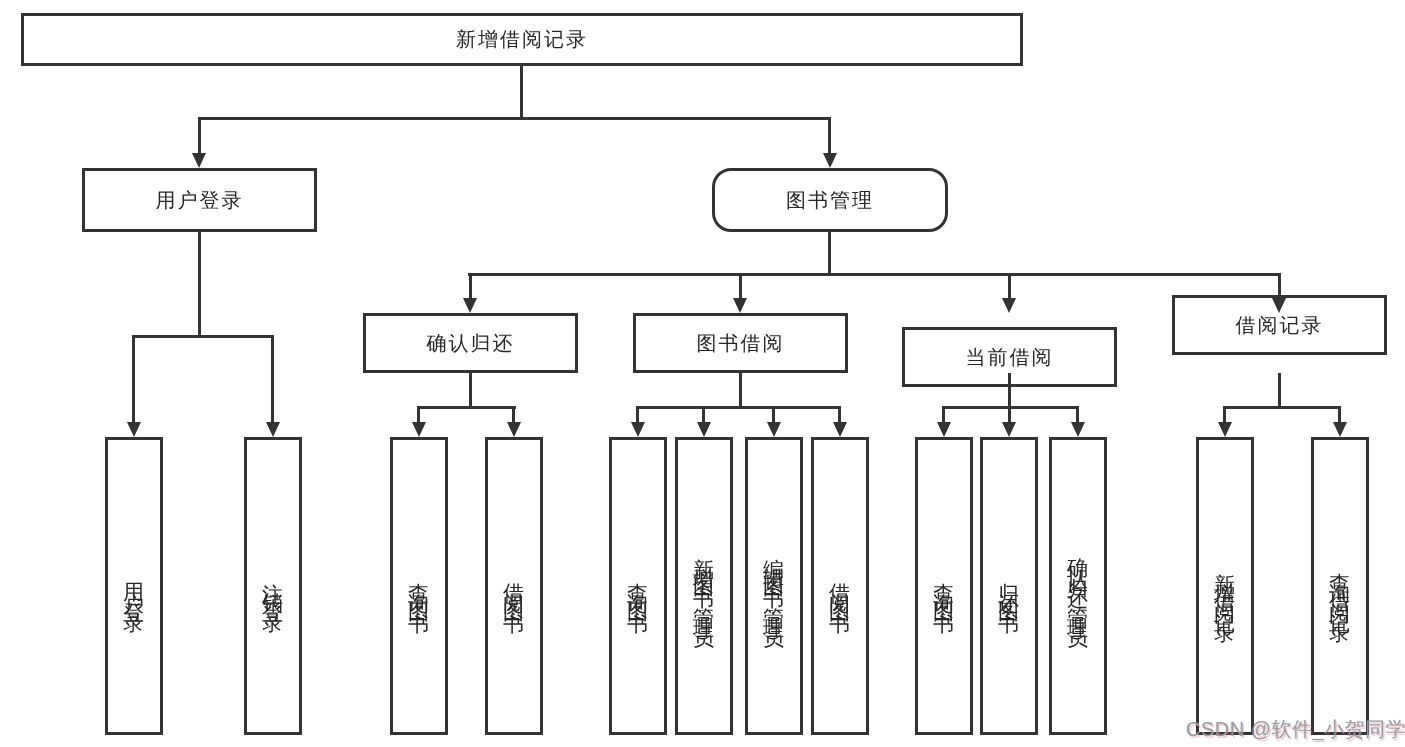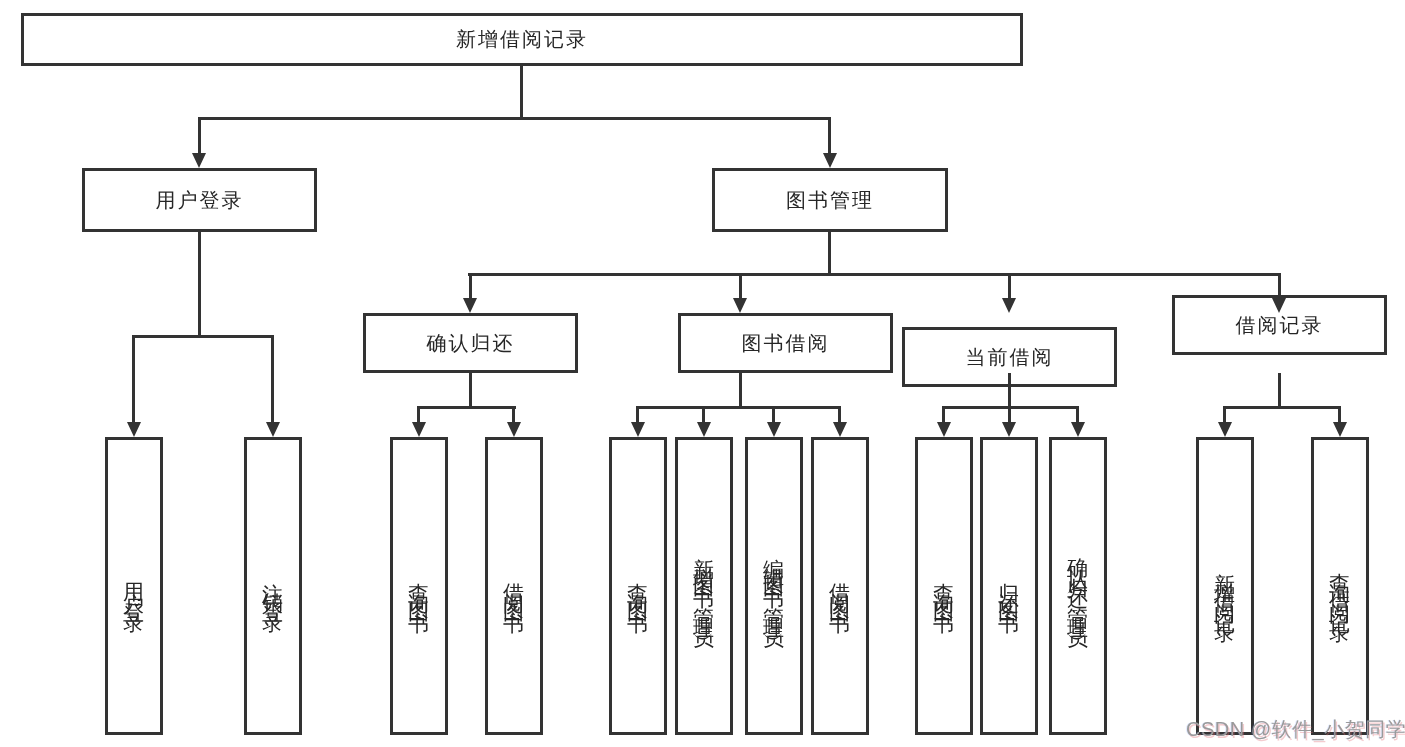--- a/index.html
+++ b/index.html
@@ -35,29 +35,29 @@
 <div class="stage">
 
   <div class="box" style="left:21px;top:13px;width:1002px;height:53px;">
     <span class="hlabel">新增借阅记录</span>
   </div>
 
   <div class="box" style="left:82px;top:168px;width:235px;height:64px;">
     <span class="hlabel">用户登录</span>
   </div>
 
-  <div class="box" style="left:712px;top:168px;width:236px;height:64px;">
+  <div class="box" style="left:712px;top:168px;width:236px;height:64px;border-radius:19px;">
     <span class="hlabel">图书管理</span>
   </div>
 
   <div class="box" style="left:363px;top:313px;width:215px;height:60px;">
     <span class="hlabel">确认归还</span>
   </div>
 
-  <div class="box" style="left:633px;top:313px;width:215px;height:60px;margin-left:45px;">
+  <div class="box" style="left:633px;top:313px;width:215px;height:60px;">
     <span class="hlabel">图书借阅</span>
   </div>
 
   <div class="box" style="left:902px;top:327px;width:215px;height:60px;">
     <span class="hlabel">当前借阅</span>
   </div>
 
   <div class="box" style="left:1172px;top:295px;width:215px;height:60px;">
     <span class="hlabel">借阅记录</span>
   </div>

